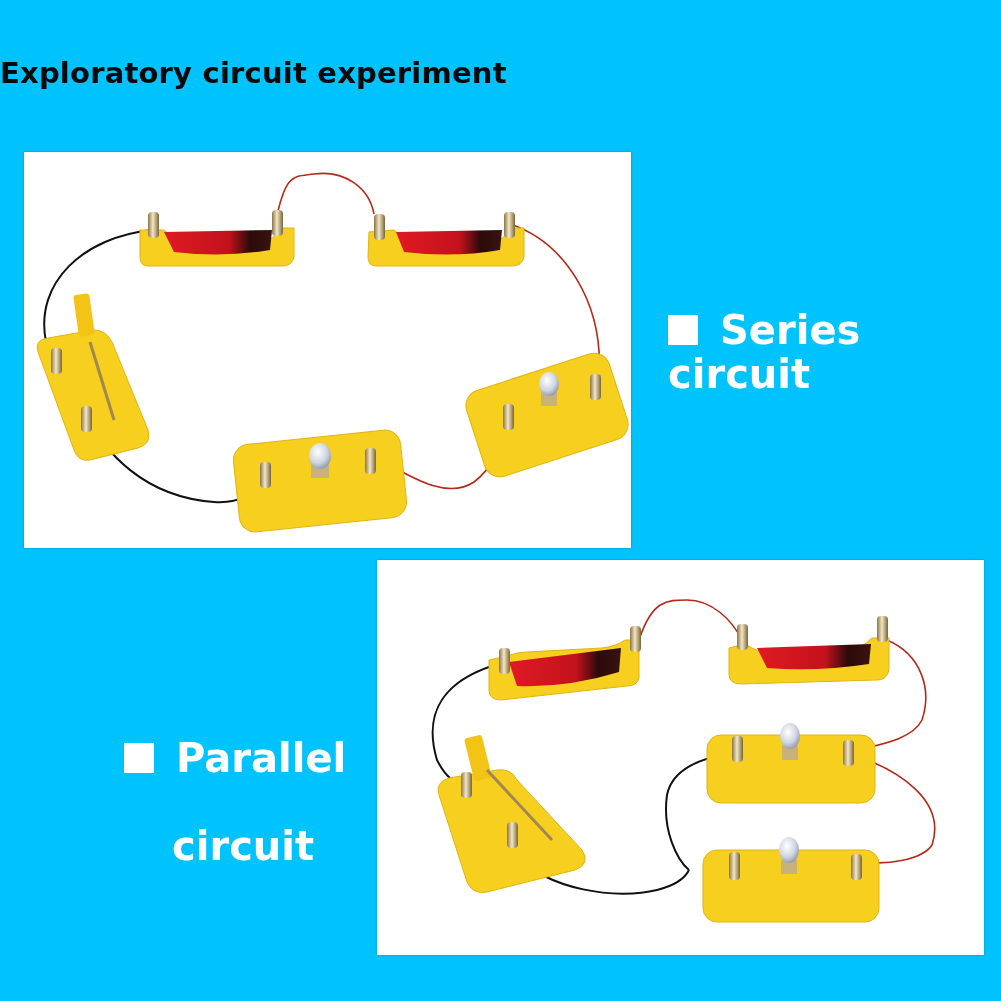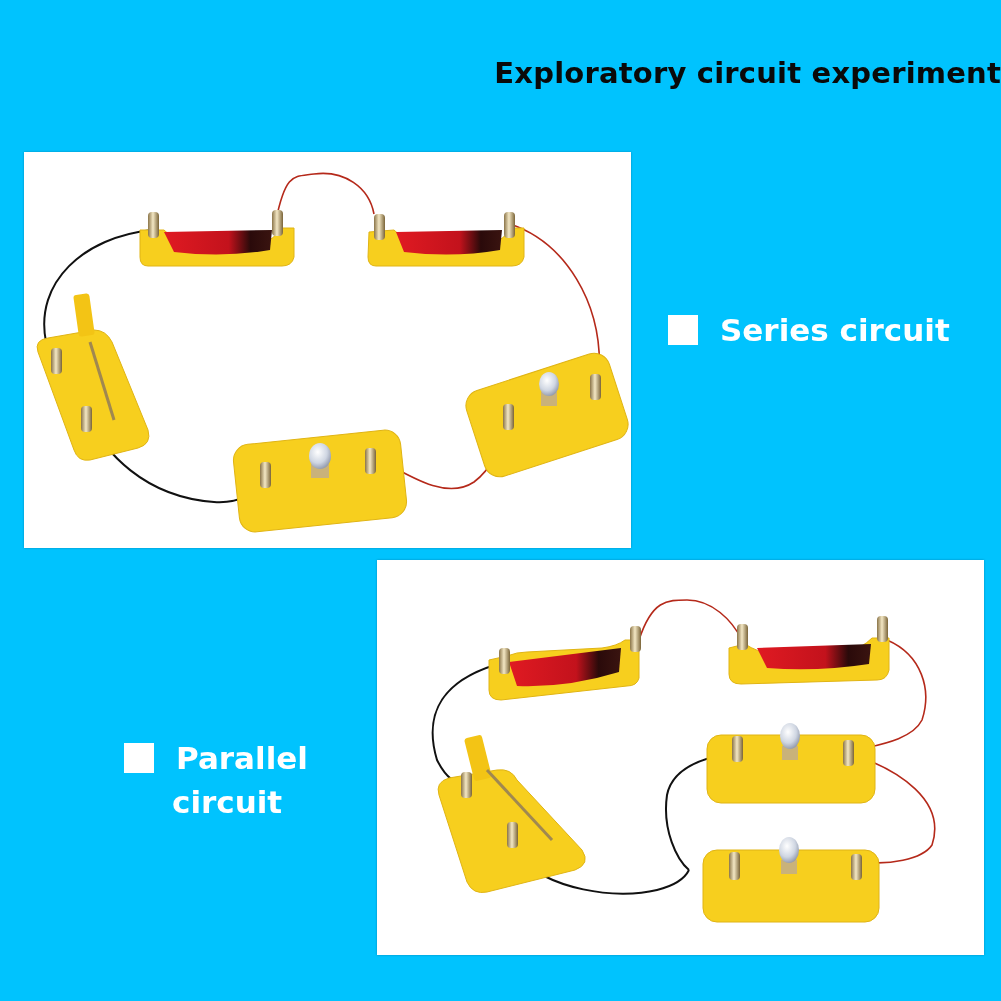--- a/index.html
+++ b/index.html
@@ -2,40 +2,40 @@
 <html><head>
 <meta charset="utf-8">
 <style>
   html, body { margin:0; padding:0; }
   body {
     width:1001px; height:1001px; overflow:hidden; position:relative;
     background:#00C3FE;
     font-family:"DejaVu Sans", "Liberation Sans", sans-serif;
   }
   .title {
-    position:absolute; left:0; top:56px; width:1001px; text-align:right;
+    position:absolute; left:0; top:56px; width:1001px; text-align:left;
     font-size:29px; font-weight:bold; color:#0a0a0a; letter-spacing:0.2px;
   }
   .panel {
     position:absolute; background:#ffffff;
     box-shadow: 0 0 2px rgba(0,60,90,0.4);
   }
   .panel svg { position:absolute; left:0; top:0; }
   #series-panel { left:24px; top:152px; width:607px; height:396px; }
   #parallel-panel { left:377px; top:560px; width:607px; height:395px; }
   .label {
-    position:absolute; color:#ffffff; font-weight:bold; font-size:31px; line-height:44px;
+    position:absolute; color:#ffffff; font-weight:bold; font-size:40px; line-height:44px;
   }
   .label .sq {
     display:inline-block; width:30px; height:30px; background:#ffffff; vertical-align:middle;
     margin-right:22px; position:relative; top:-3px;
   }
   #series-label { left:668px; top:308px; }
   #parallel-label { left:124px; top:736px; }
-  #parallel-label .line2 { display:block; padding-left:48px; }
+  #parallel-label .line2 { display:block; padding-left:48px;margin-top:44px; }
 </style>
 </head>
 <body>
 
 <div class="title">Exploratory circuit experiment</div>
 
 <div class="panel" id="series-panel">
   <svg width="607" height="396" viewBox="0 0 607 396">
     <defs>
       <linearGradient id="brass" x1="0" x2="1">

